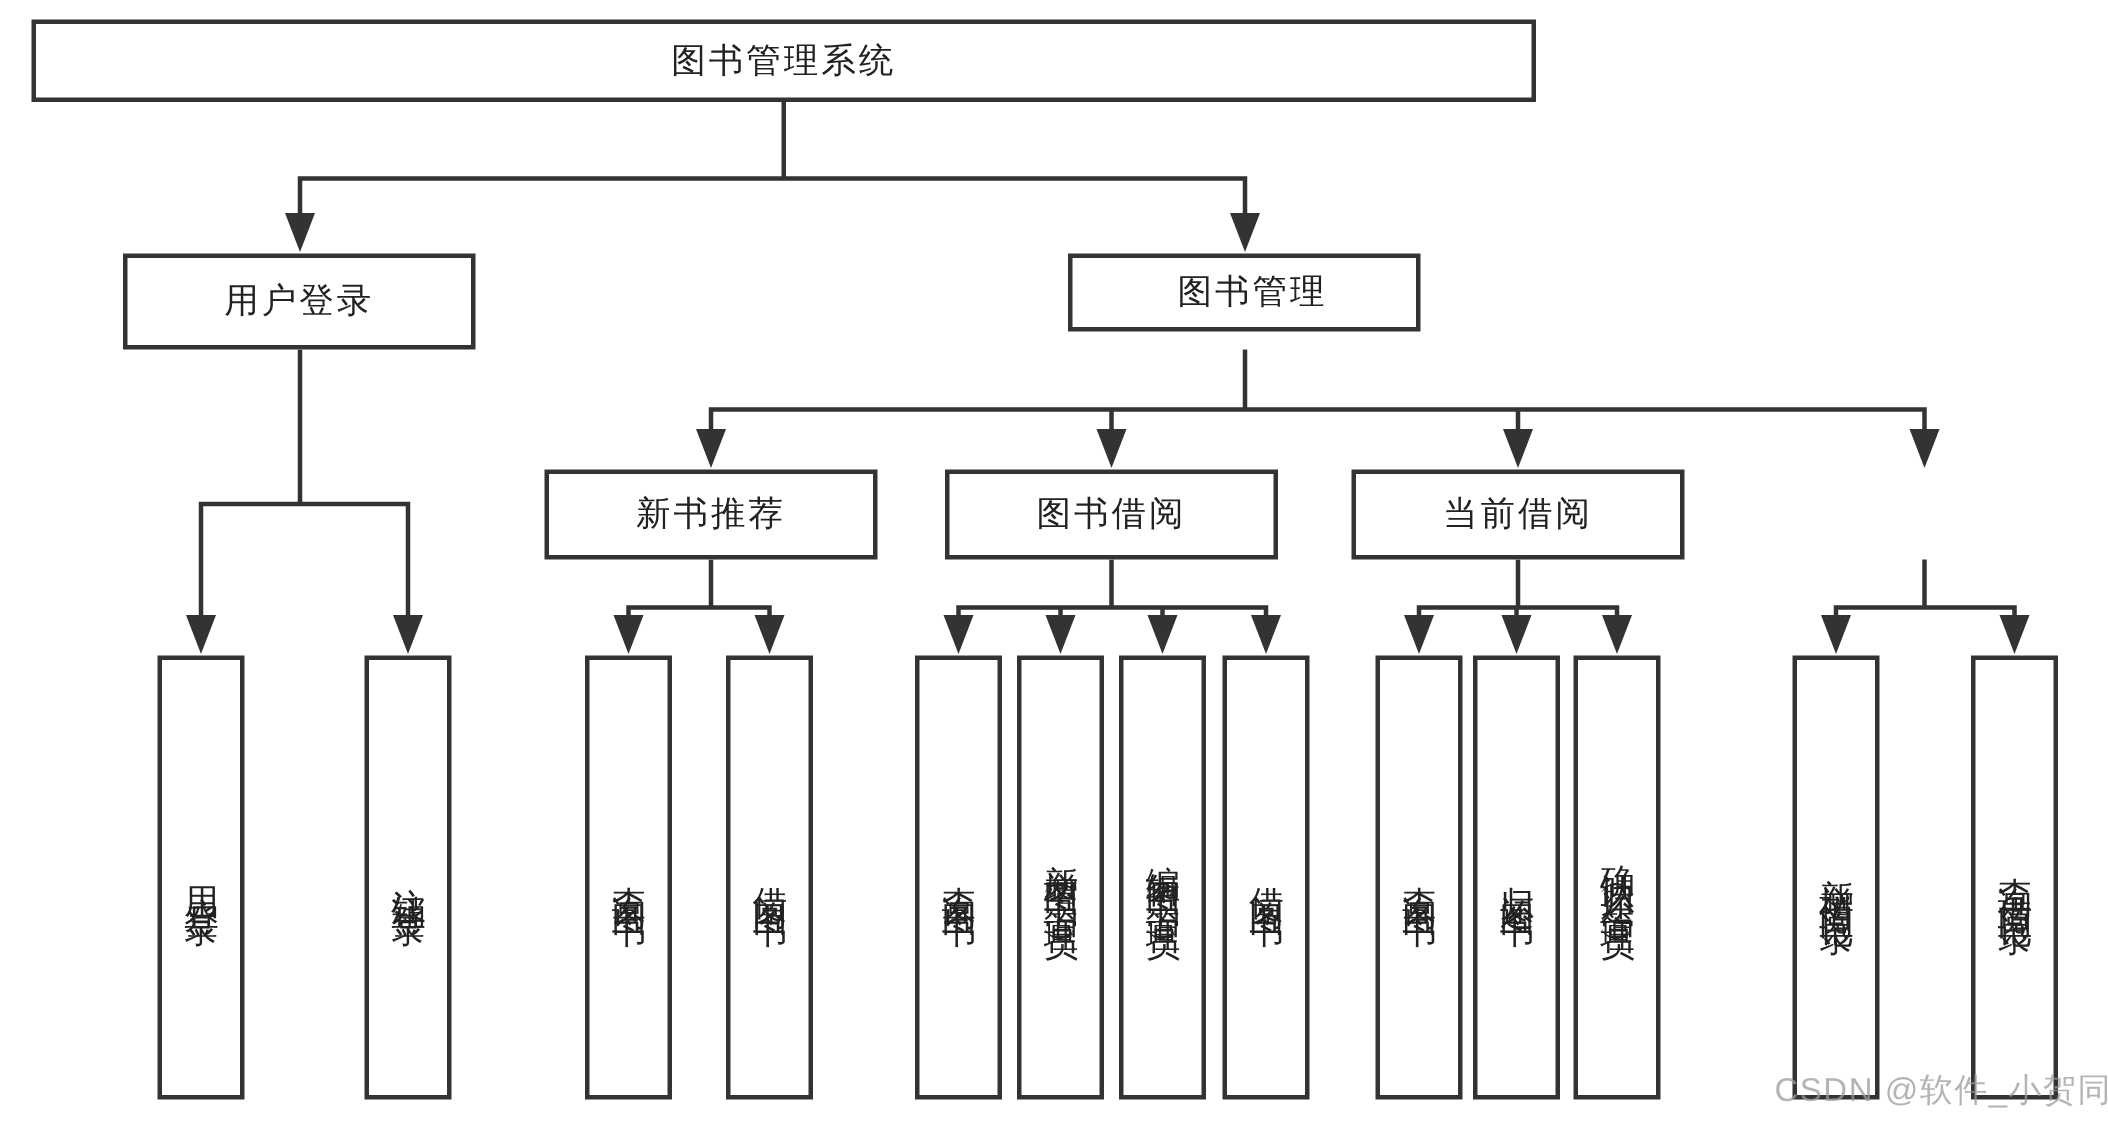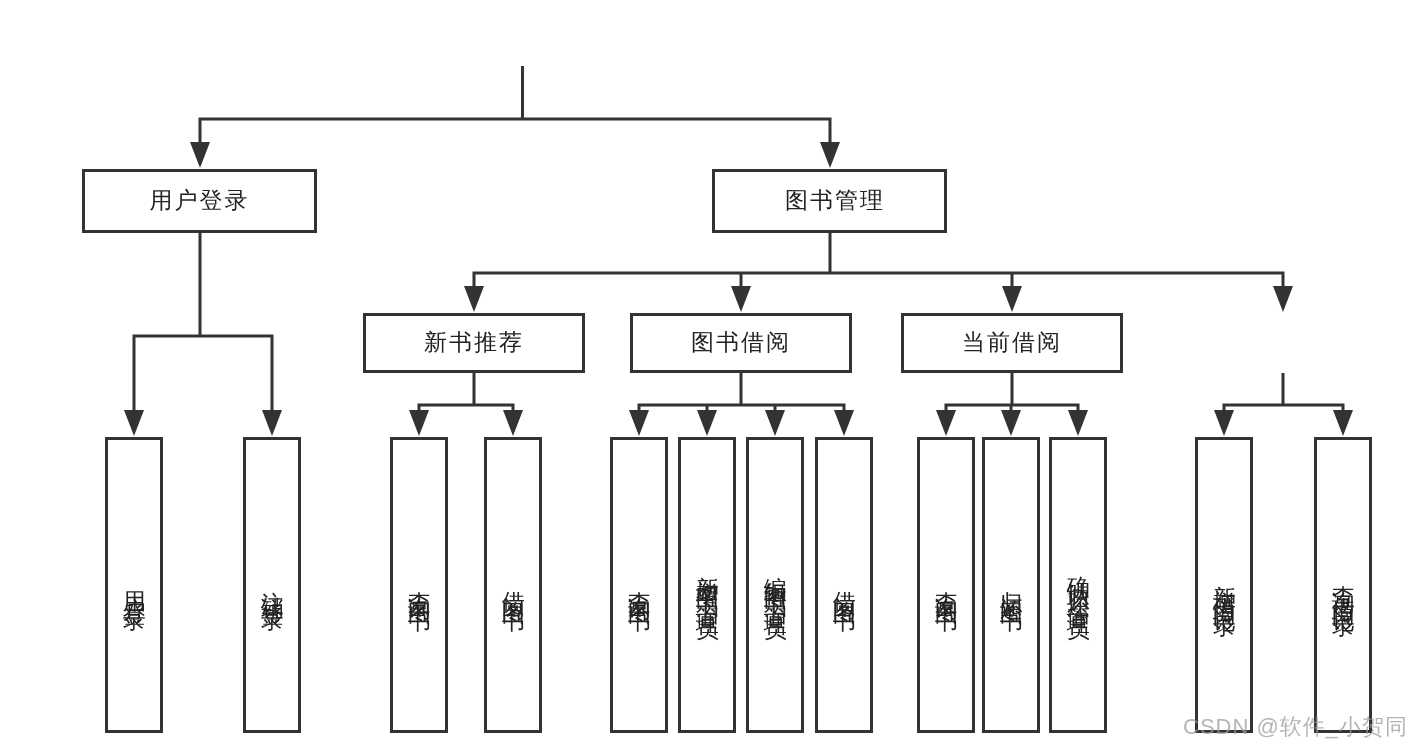--- a/index.html
+++ b/index.html
@@ -104,23 +104,24 @@
       <polygon points="765,410 785,410 775,436"></polygon>
       <polygon points="834,410 854,410 844,436"></polygon>
       <polygon points="936,410 956,410 946,436"></polygon>
       <polygon points="1001,410 1021,410 1011,436"></polygon>
       <polygon points="1068,410 1088,410 1078,436"></polygon>
       <polygon points="1214,410 1234,410 1224,436"></polygon>
       <polygon points="1333,410 1353,410 1343,436"></polygon>
     </g>
   </svg>
 
+  <div class="node" style="left:21px; top:13px; width:1003px; height:55px;">图书管理系统</div>
 
   <div class="node" style="left:82px; top:169px; width:235px; height:64px;">用户登录</div>
-  <div class="node" style="left:712px; top:169px; width:235px; height:64px;padding-left:11px;">图书管理</div>
+  <div class="node" style="left:712px; top:169px; width:235px; height:52px;padding-left:11px;">图书管理</div>
 
   <div class="node" style="left:630px; top:313px; width:222px; height:60px;">图书借阅</div>
   <div class="node" style="left:363px; top:313px; width:222px; height:60px;">新书推荐</div>
   <div class="node" style="left:901px; top:313px; width:222px; height:60px;text-align:right;">当前借阅</div>
 
   <div class="node vert" style="left:105px; top:437px; width:58px; height:296px;">用户登录</div>
   <div class="node vert" style="left:243px; top:437px; width:58px; height:296px;">注销登录</div>
 
   <div class="node vert" style="left:390px; top:437px; width:58px; height:296px;">查询图书</div>
   <div class="node vert" style="left:484px; top:437px; width:58px; height:296px;">借阅图书</div>

